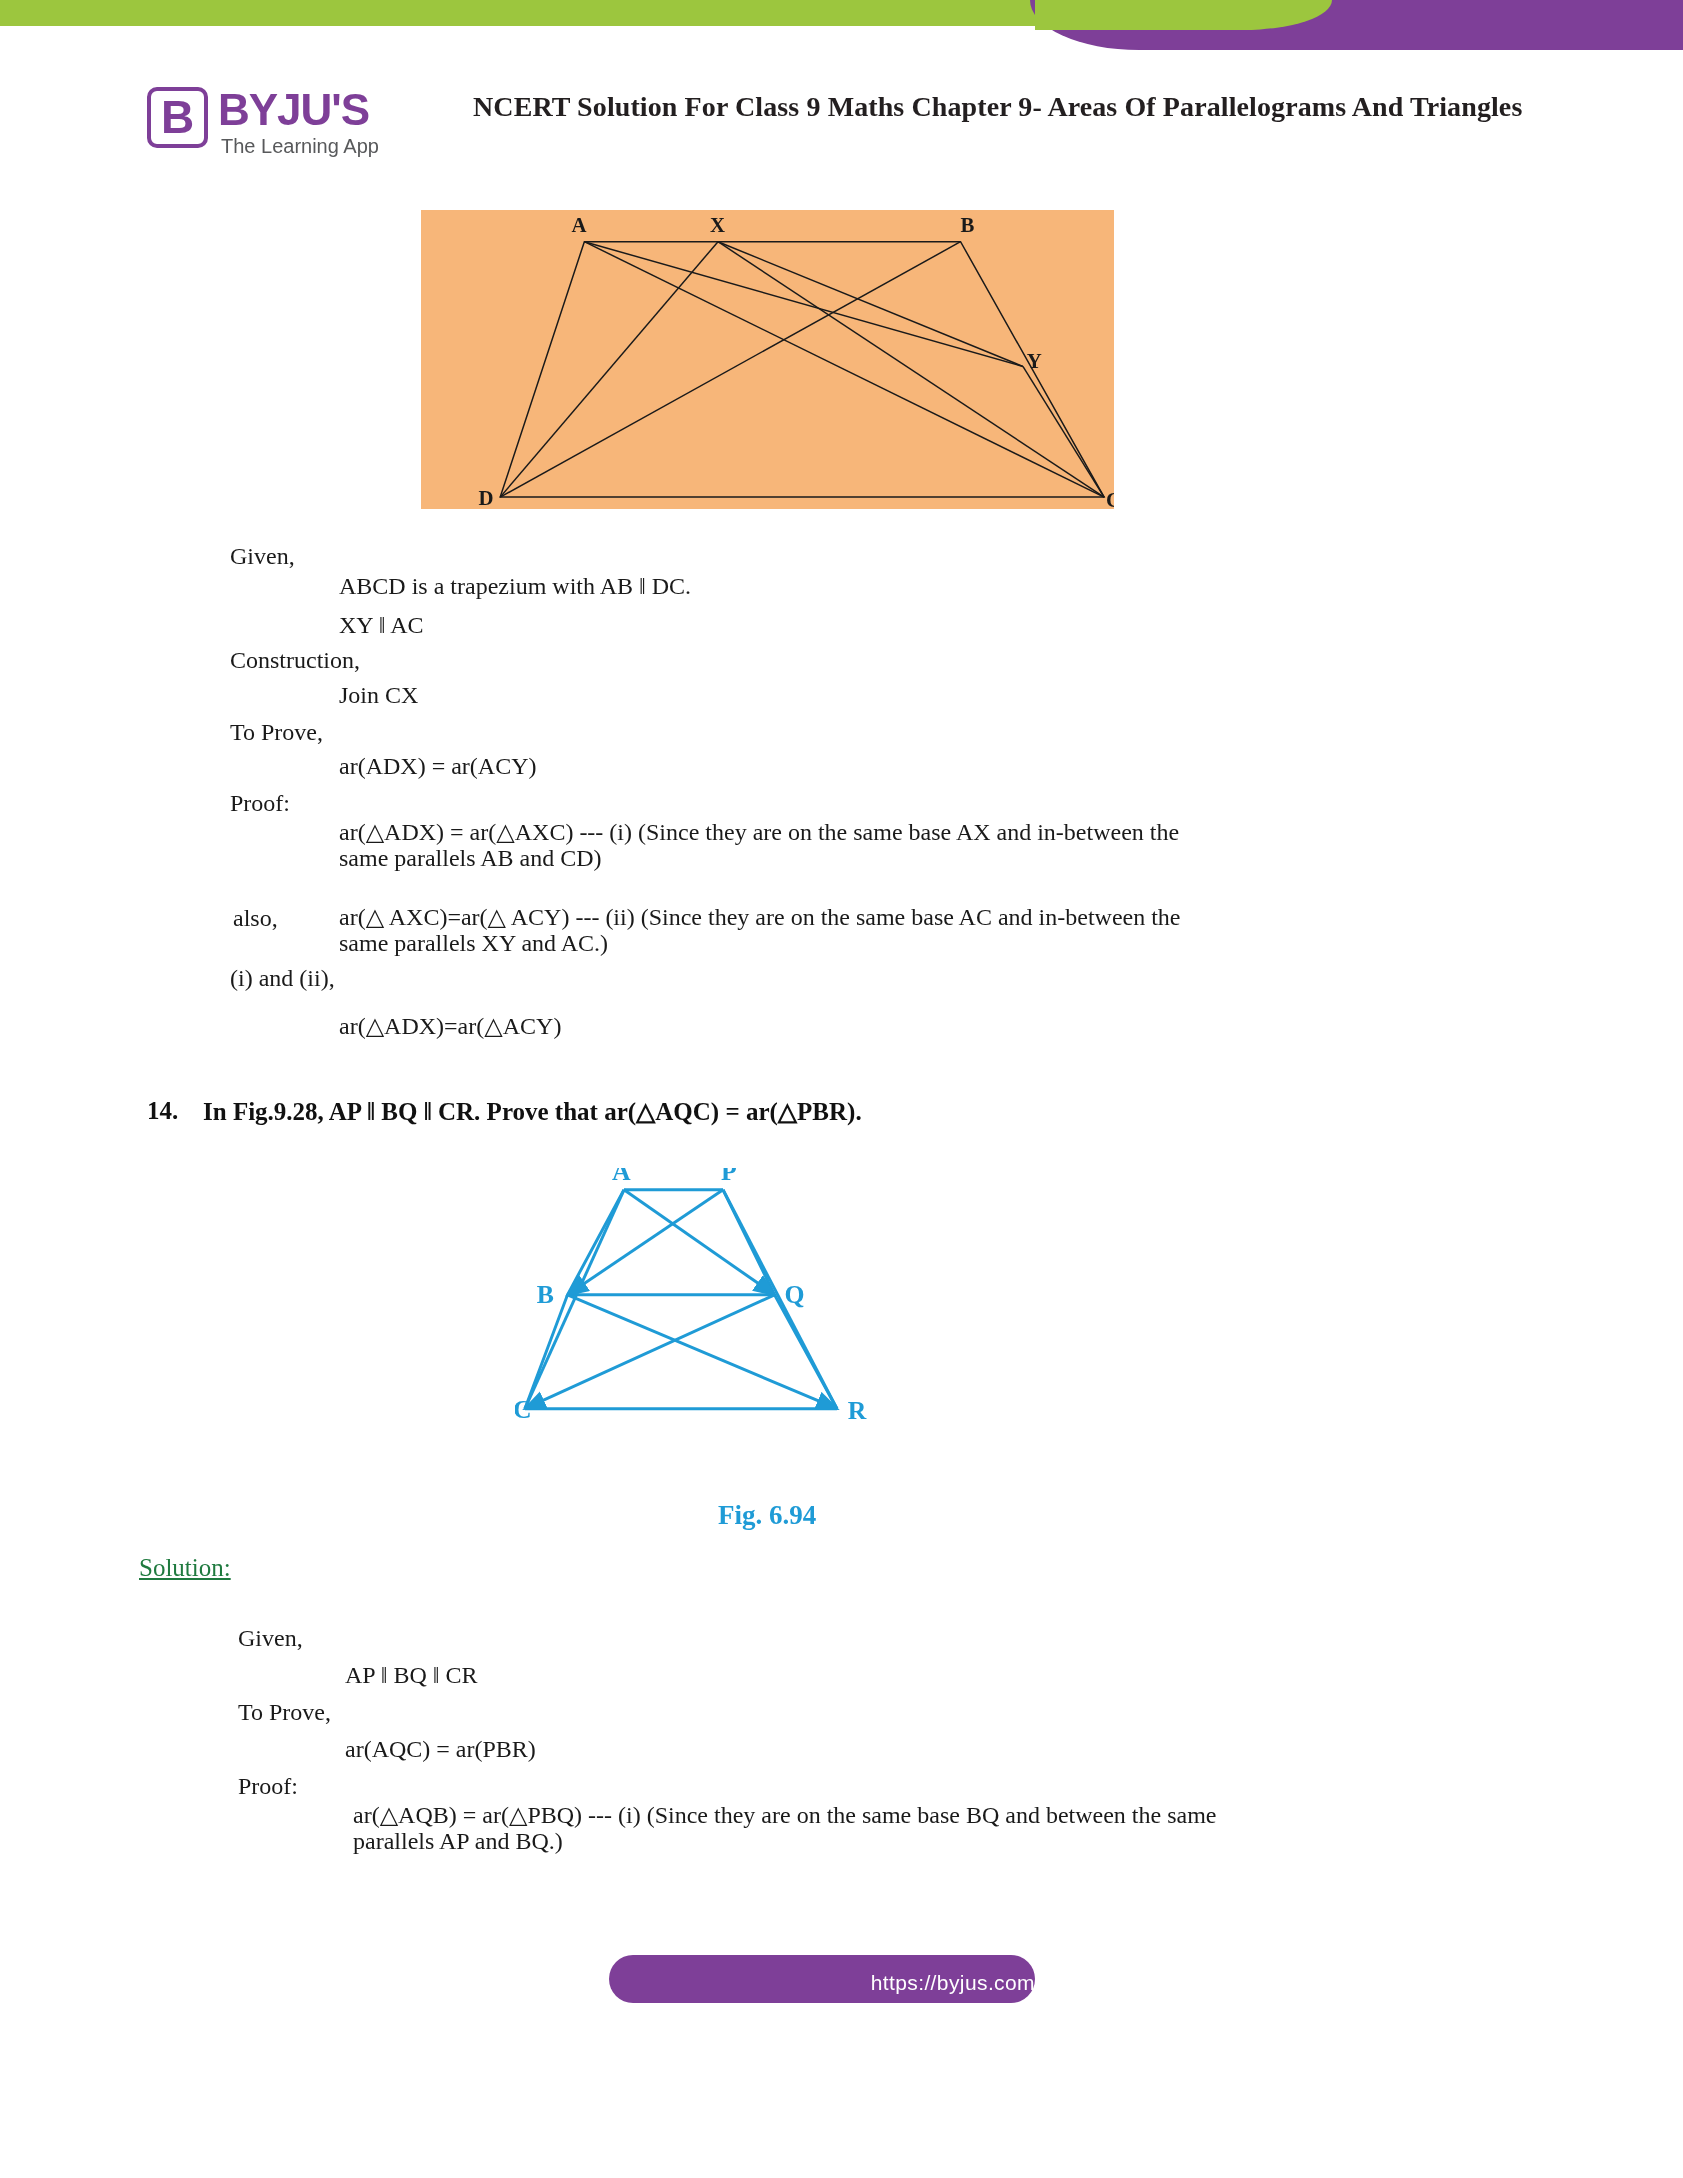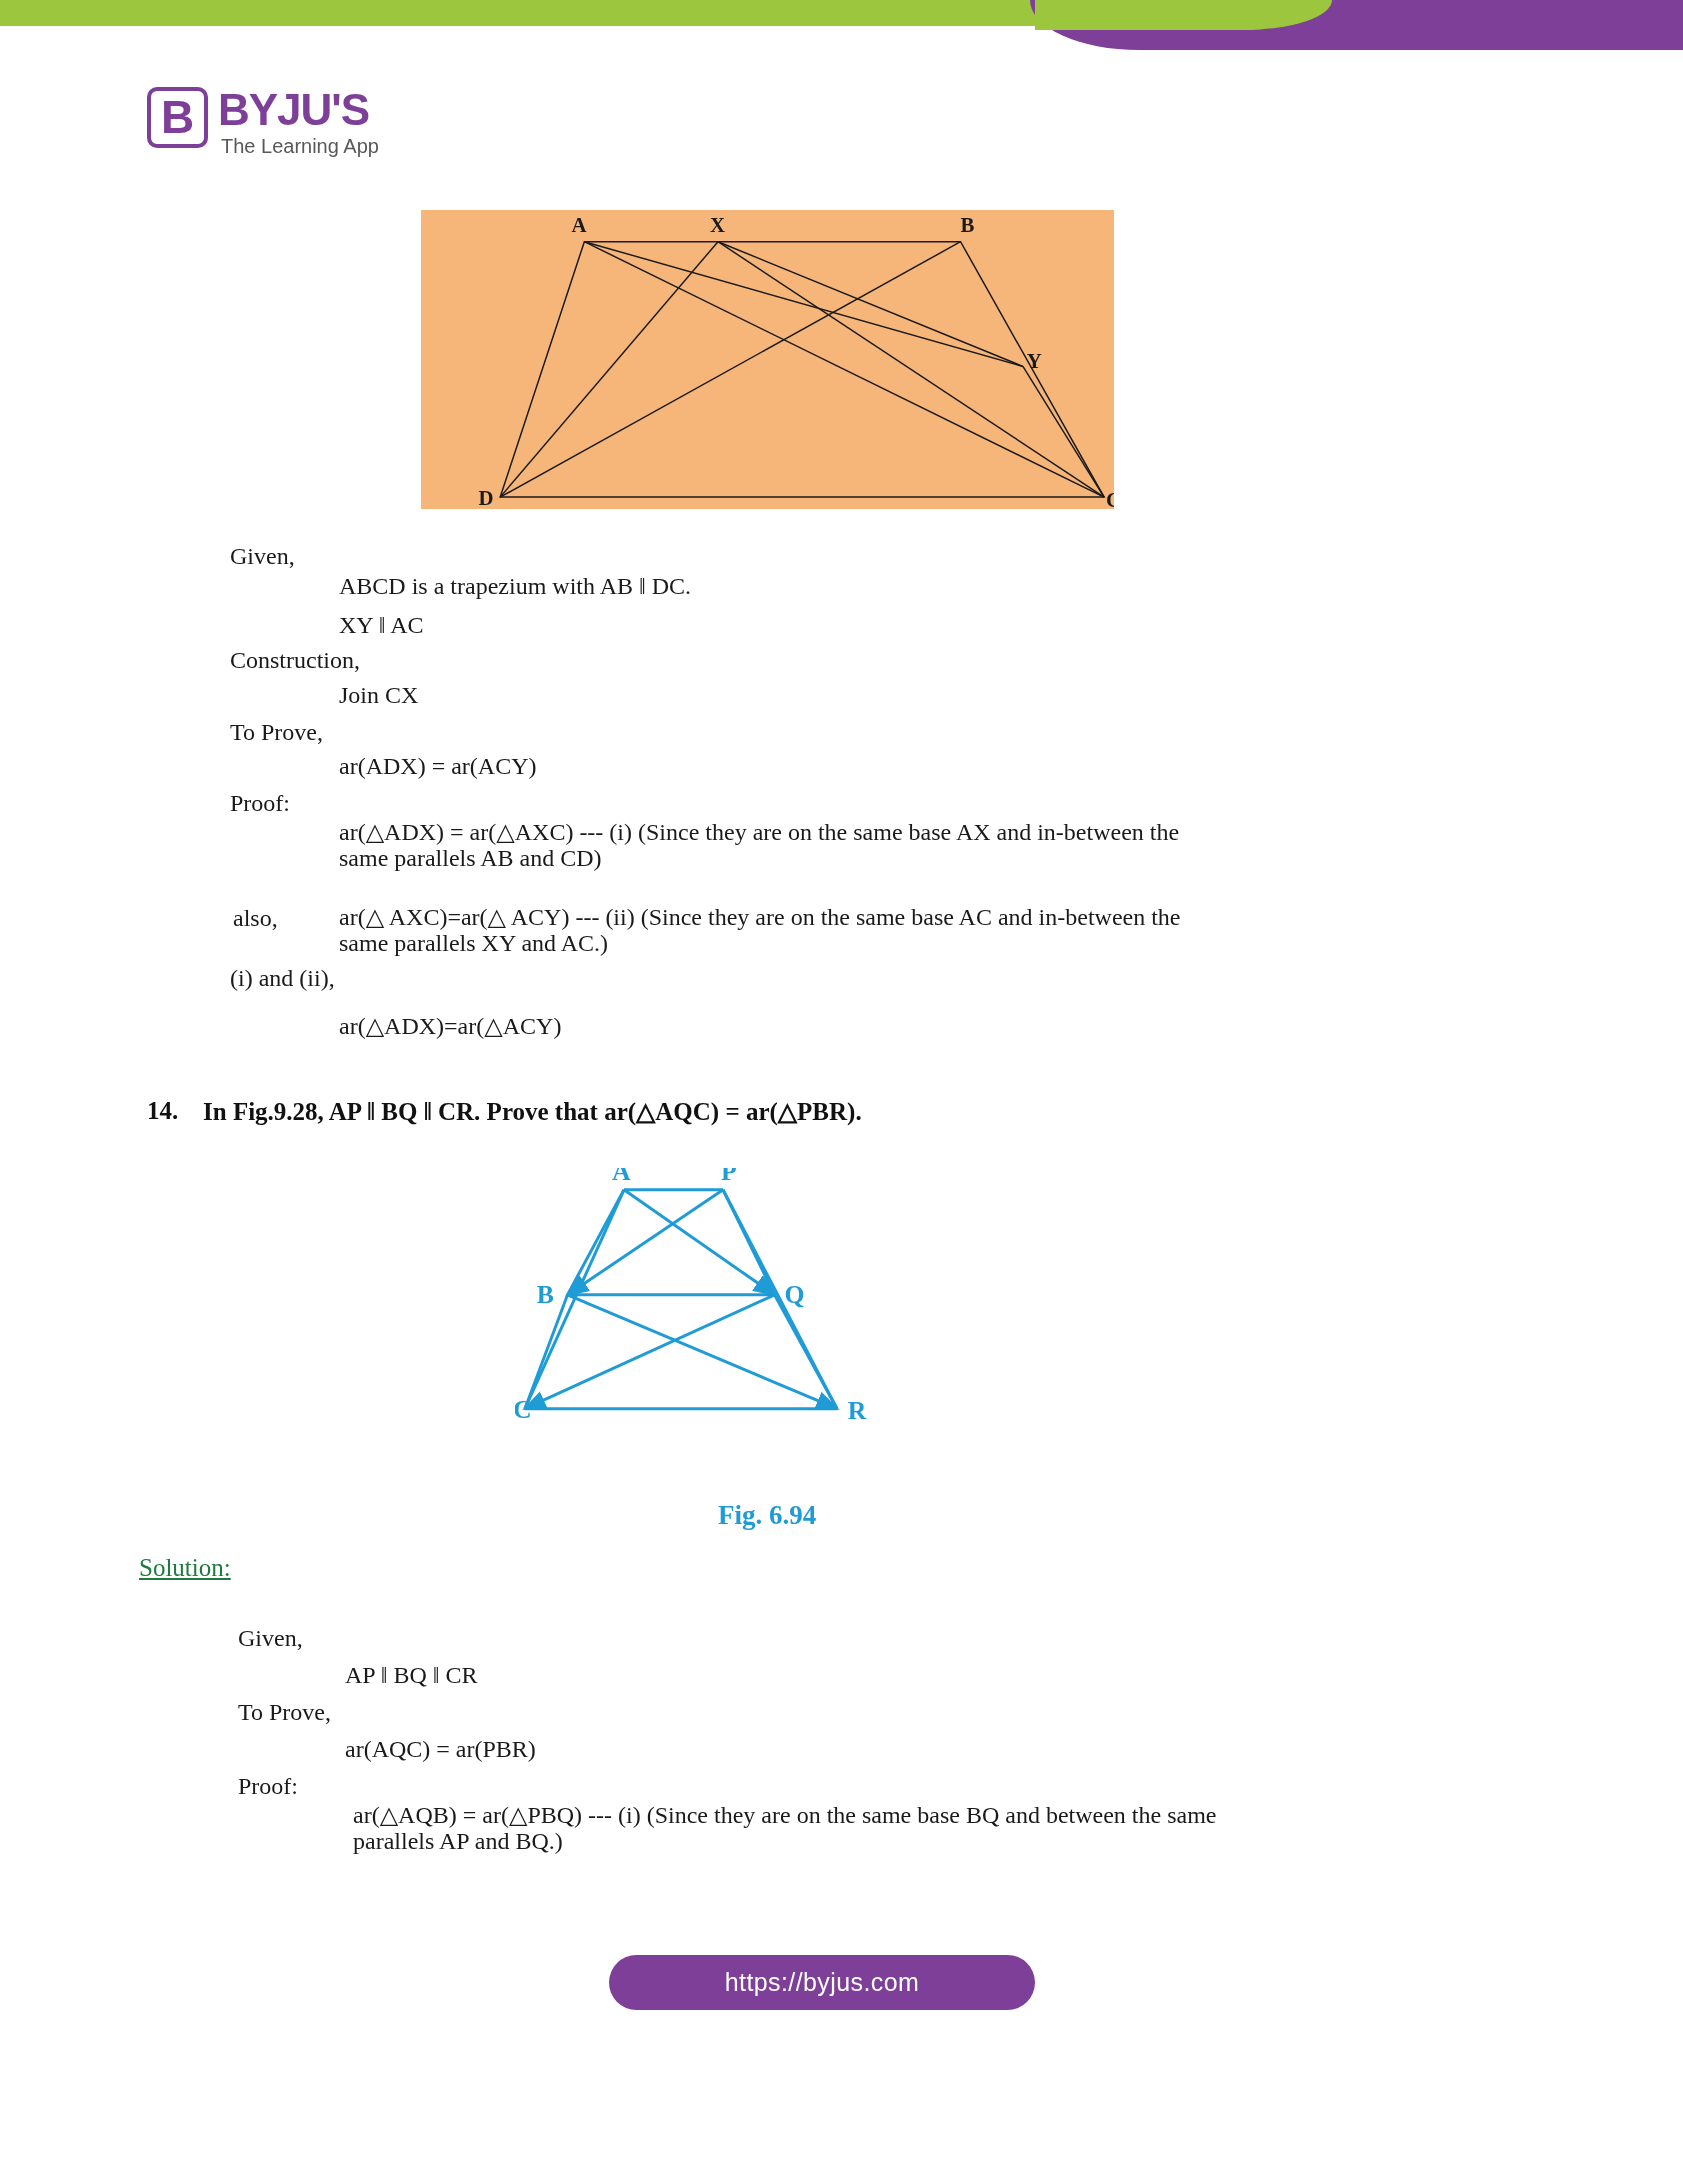--- a/index.html
+++ b/index.html
@@ -182,27 +182,27 @@
     color: #1f7a3f;
     text-decoration: underline;
   }
 
   
   .footer-btn {
     position: absolute;
     left: 609px;
     top: 1955px;
     width: 426px;
-    height: 55px;
+    height: 48px;
     background: #7e3f98;
     border-radius: 28px;
     color: #ffffff;
     font-family: "Liberation Sans", sans-serif;
-    font-size: 25px;
-    text-align: center;
+    font-size: 21px;
+    text-align: right;
     line-height: 55px;
     letter-spacing: 0.4px;
   }
 </style>
 </head>
 <body>
 
 <div class="top-deco">
   <div class="deco-green"></div>
   <div class="deco-purple"></div>
@@ -210,20 +210,21 @@
 </div>
 
 <div class="header">
   <div class="logo-wrap">
     <div class="logo-b">
       <div class="logo-b-inner">B</div>
     </div>
     <div class="logo-text">BYJU'S</div>
     <div class="logo-sub">The Learning App</div>
   </div>
+  <div class="header-title">NCERT Solution For Class 9 Maths Chapter 9- Areas Of Parallelograms And Triangles</div>
 </div>
 
 <div class="fig1">
   <svg width="693" height="299" viewBox="0 0 700 302">
     <g stroke="#1a1a1a" stroke-width="1.5" fill="none">
 
       <path d="M 165 32 L 545 32 L 690 290 L 80 290 Z"></path>
 
       <path d="M 165 32 L 690 290"></path>
       <path d="M 165 32 L 608 158"></path>

